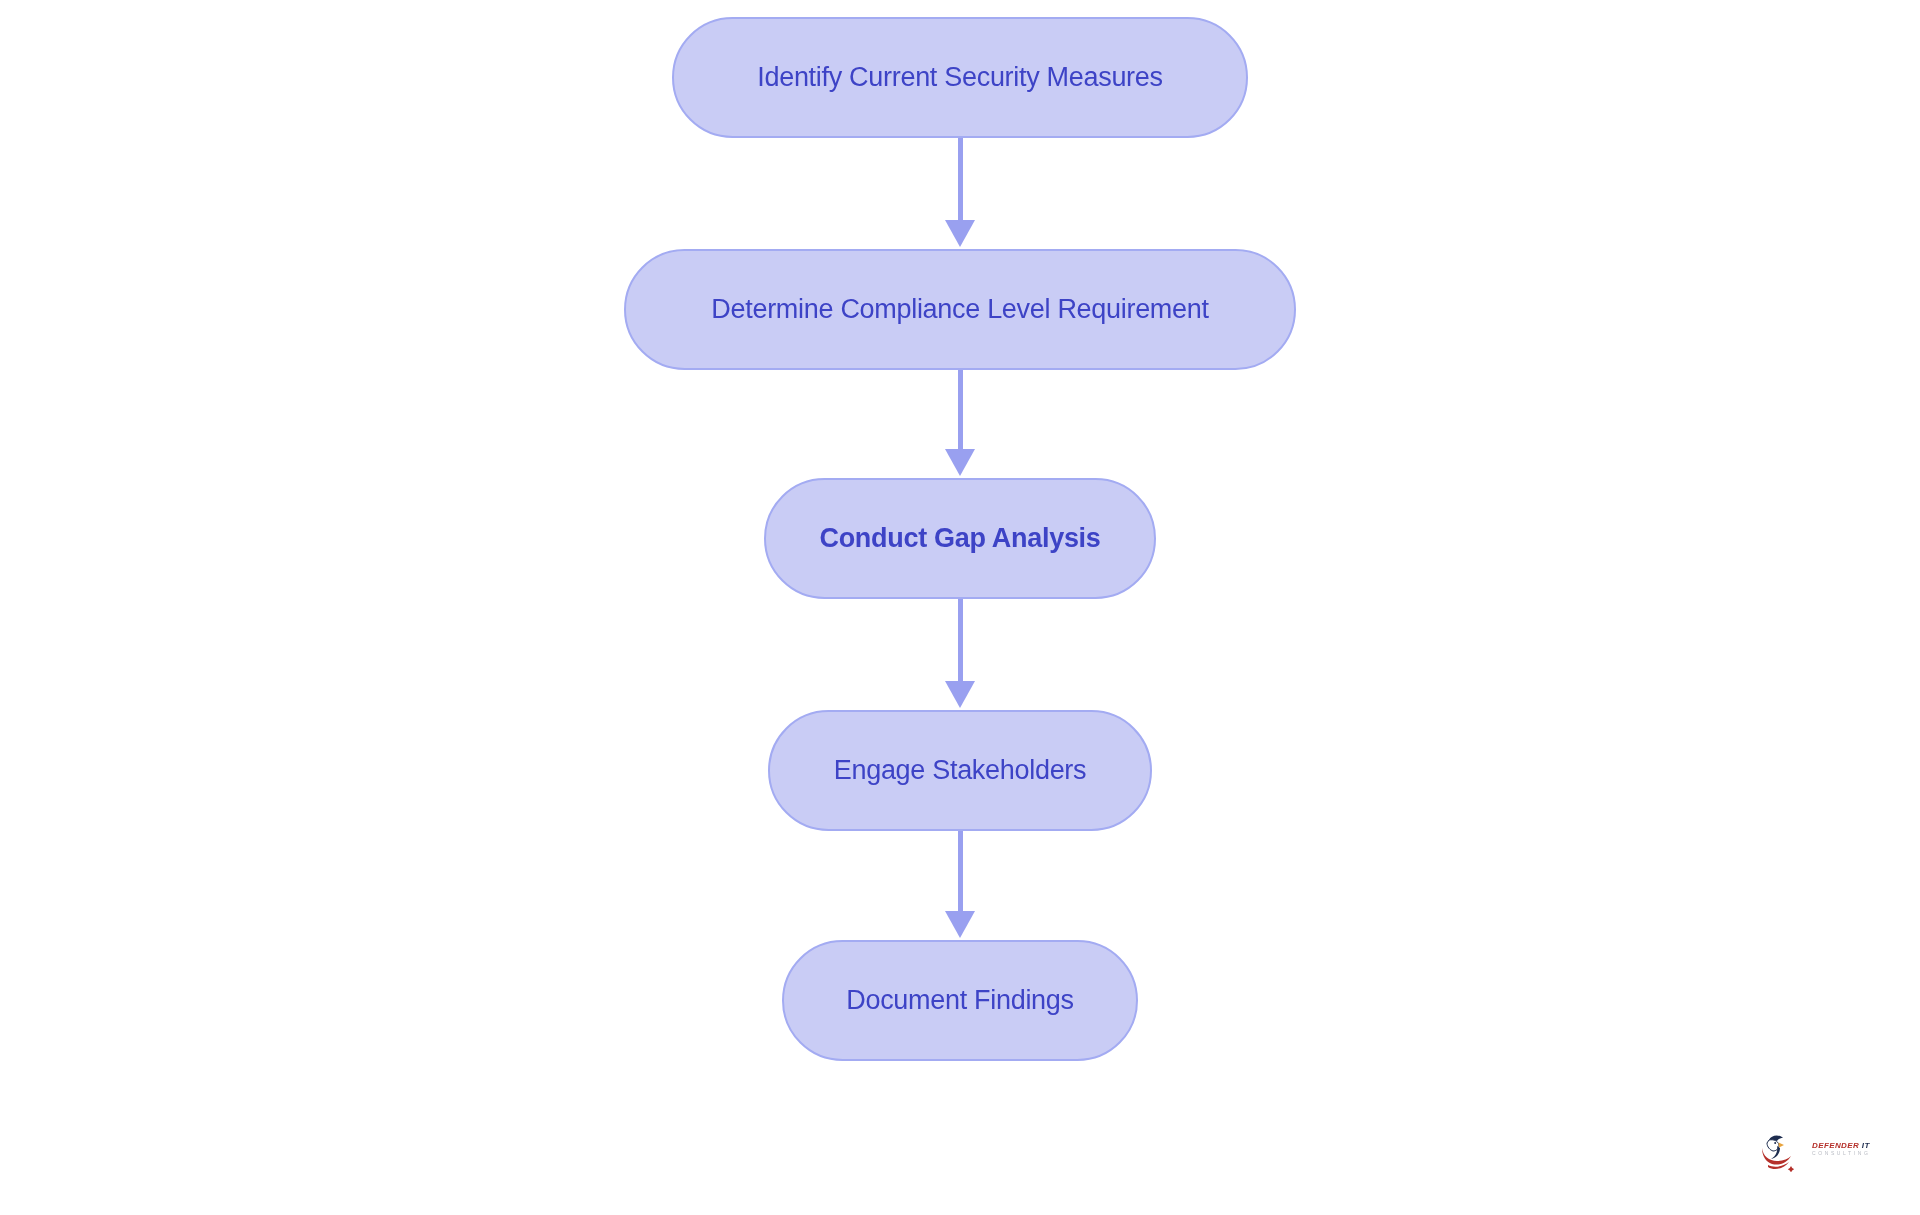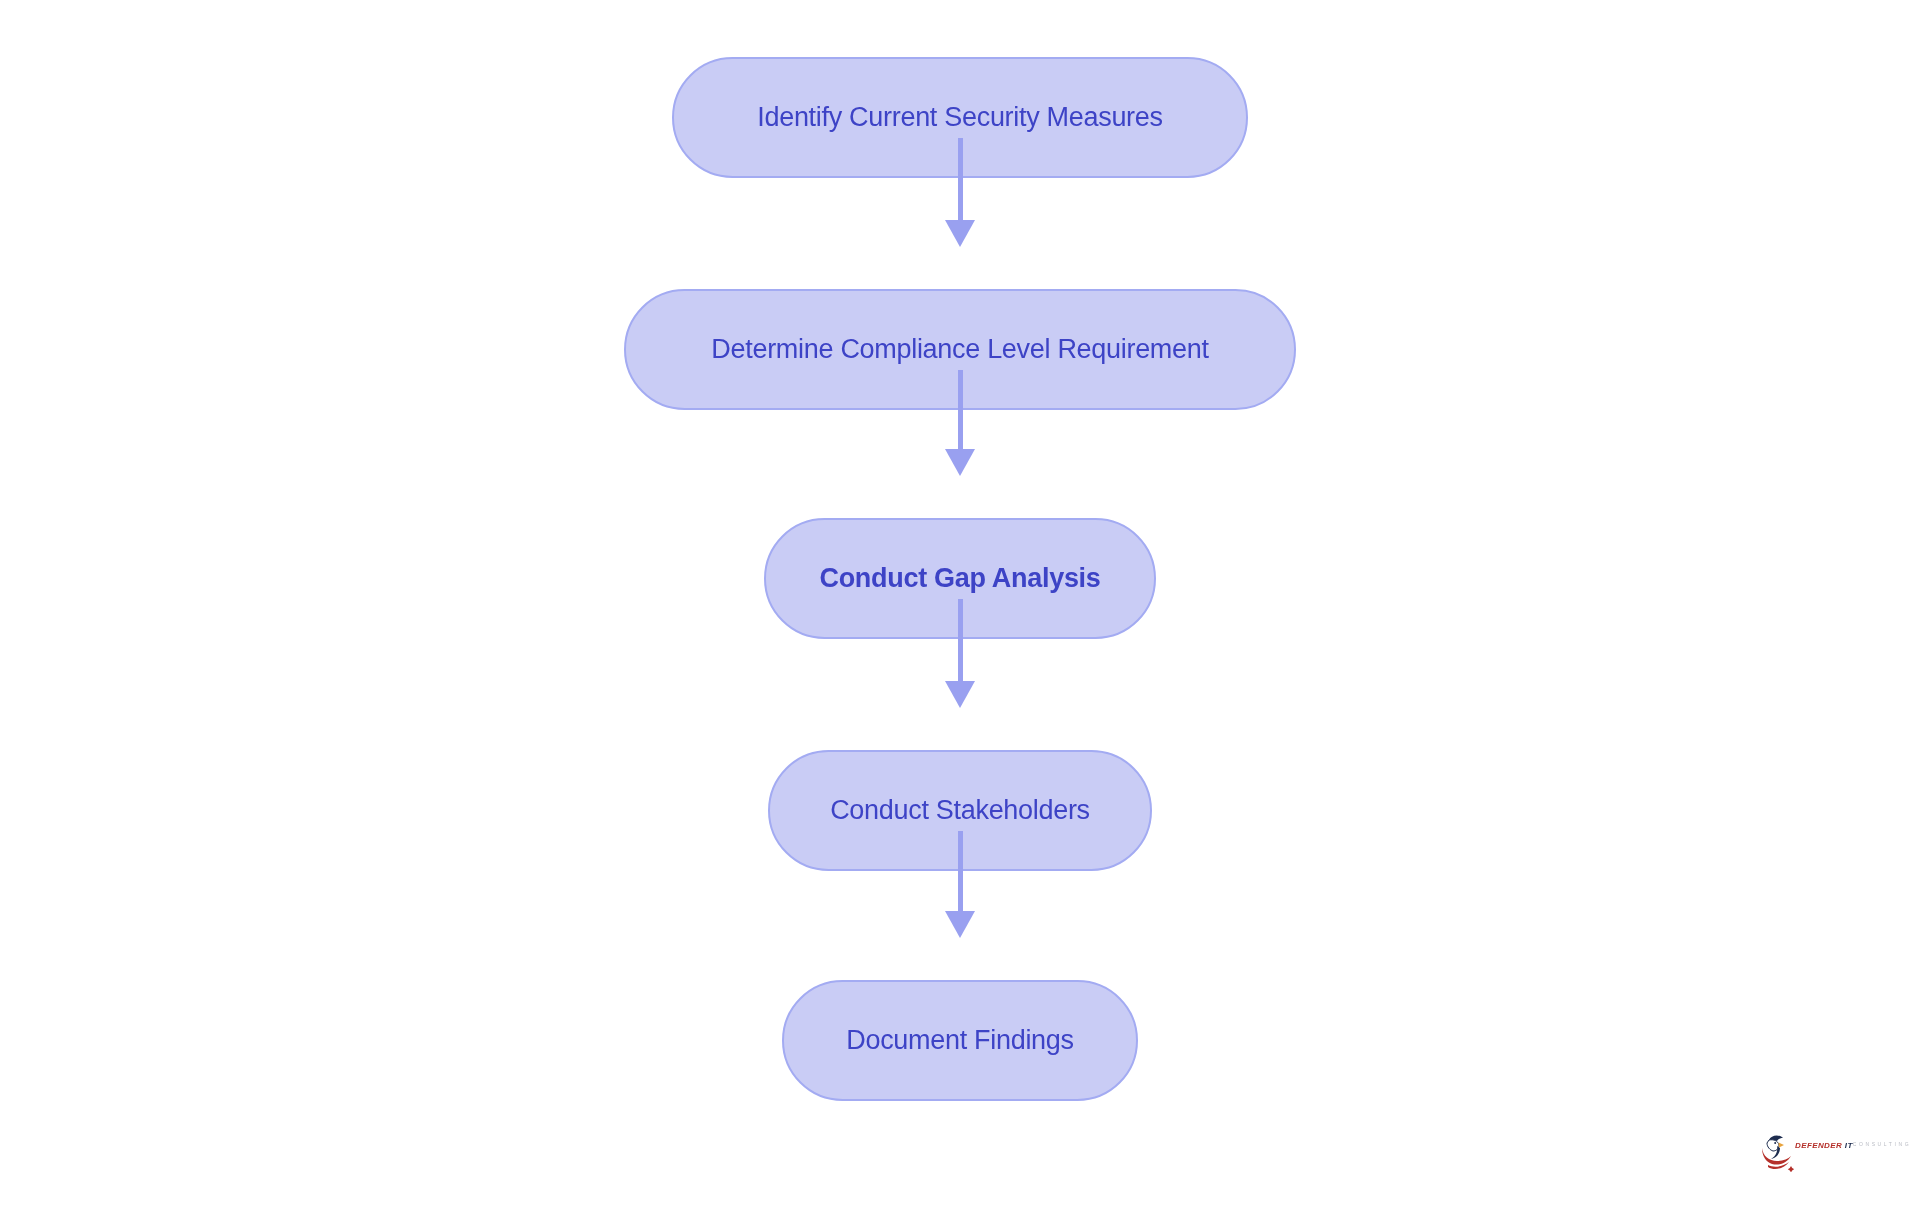--- a/index.html
+++ b/index.html
@@ -16,21 +16,20 @@
 
   .flow-node {
     position: absolute;
     height: 121px;
     background: var(--node-fill, #c9ccf5);
     border: 2px solid var(--node-border, #a3abf2);
     border-radius: 60.5px;
     display: flex;
     align-items: center;
     justify-content: center;
-    margin-top: 40px;
   }
 
   .flow-node .node-label {
     color: var(--node-text, #3d43c6);
     font-size: 27px;
     letter-spacing: -0.3px;
     white-space: nowrap;
   }
 
   .flow-arrow {
@@ -63,22 +62,22 @@
     width: 95px;
     height: 42px;
     display: flex;
     align-items: flex-start;
   }
 
   .logo-mark { flex: 0 0 auto; }
 
   .logo-text {
     display: flex;
-    flex-direction: row;
-    margin-left: 1px;
+    flex-direction: column;
+    margin-left: 18px;
     margin-top: 9px;
   }
 
   .logo-line1 {
     font-size: 8px;
     font-weight: bold;
     font-style: italic;
     letter-spacing: 0.4px;
     white-space: nowrap;
     line-height: 9px;
@@ -121,21 +120,21 @@
   <div class="flow-node" style="left:764px; top:478px; width:392px;font-weight:bold;">
     <span class="node-label">Conduct Gap Analysis</span>
   </div>
 
   <div class="flow-arrow" style="left:960px; top:599px; height:109px;">
     <div class="arrow-line"></div>
     <div class="arrow-head"></div>
   </div>
 
   <div class="flow-node" style="left:768px; top:710px; width:384px;">
-    <span class="node-label">Conduct Stakeholders</span>
+    <span class="node-label">Engage Stakeholders</span>
   </div>
 
   <div class="flow-arrow" style="left:960px; top:831px; height:107px;">
     <div class="arrow-line"></div>
     <div class="arrow-head"></div>
   </div>
 
   <div class="flow-node" style="left:782px; top:940px; width:356px;">
     <span class="node-label">Document Findings</span>
   </div>

